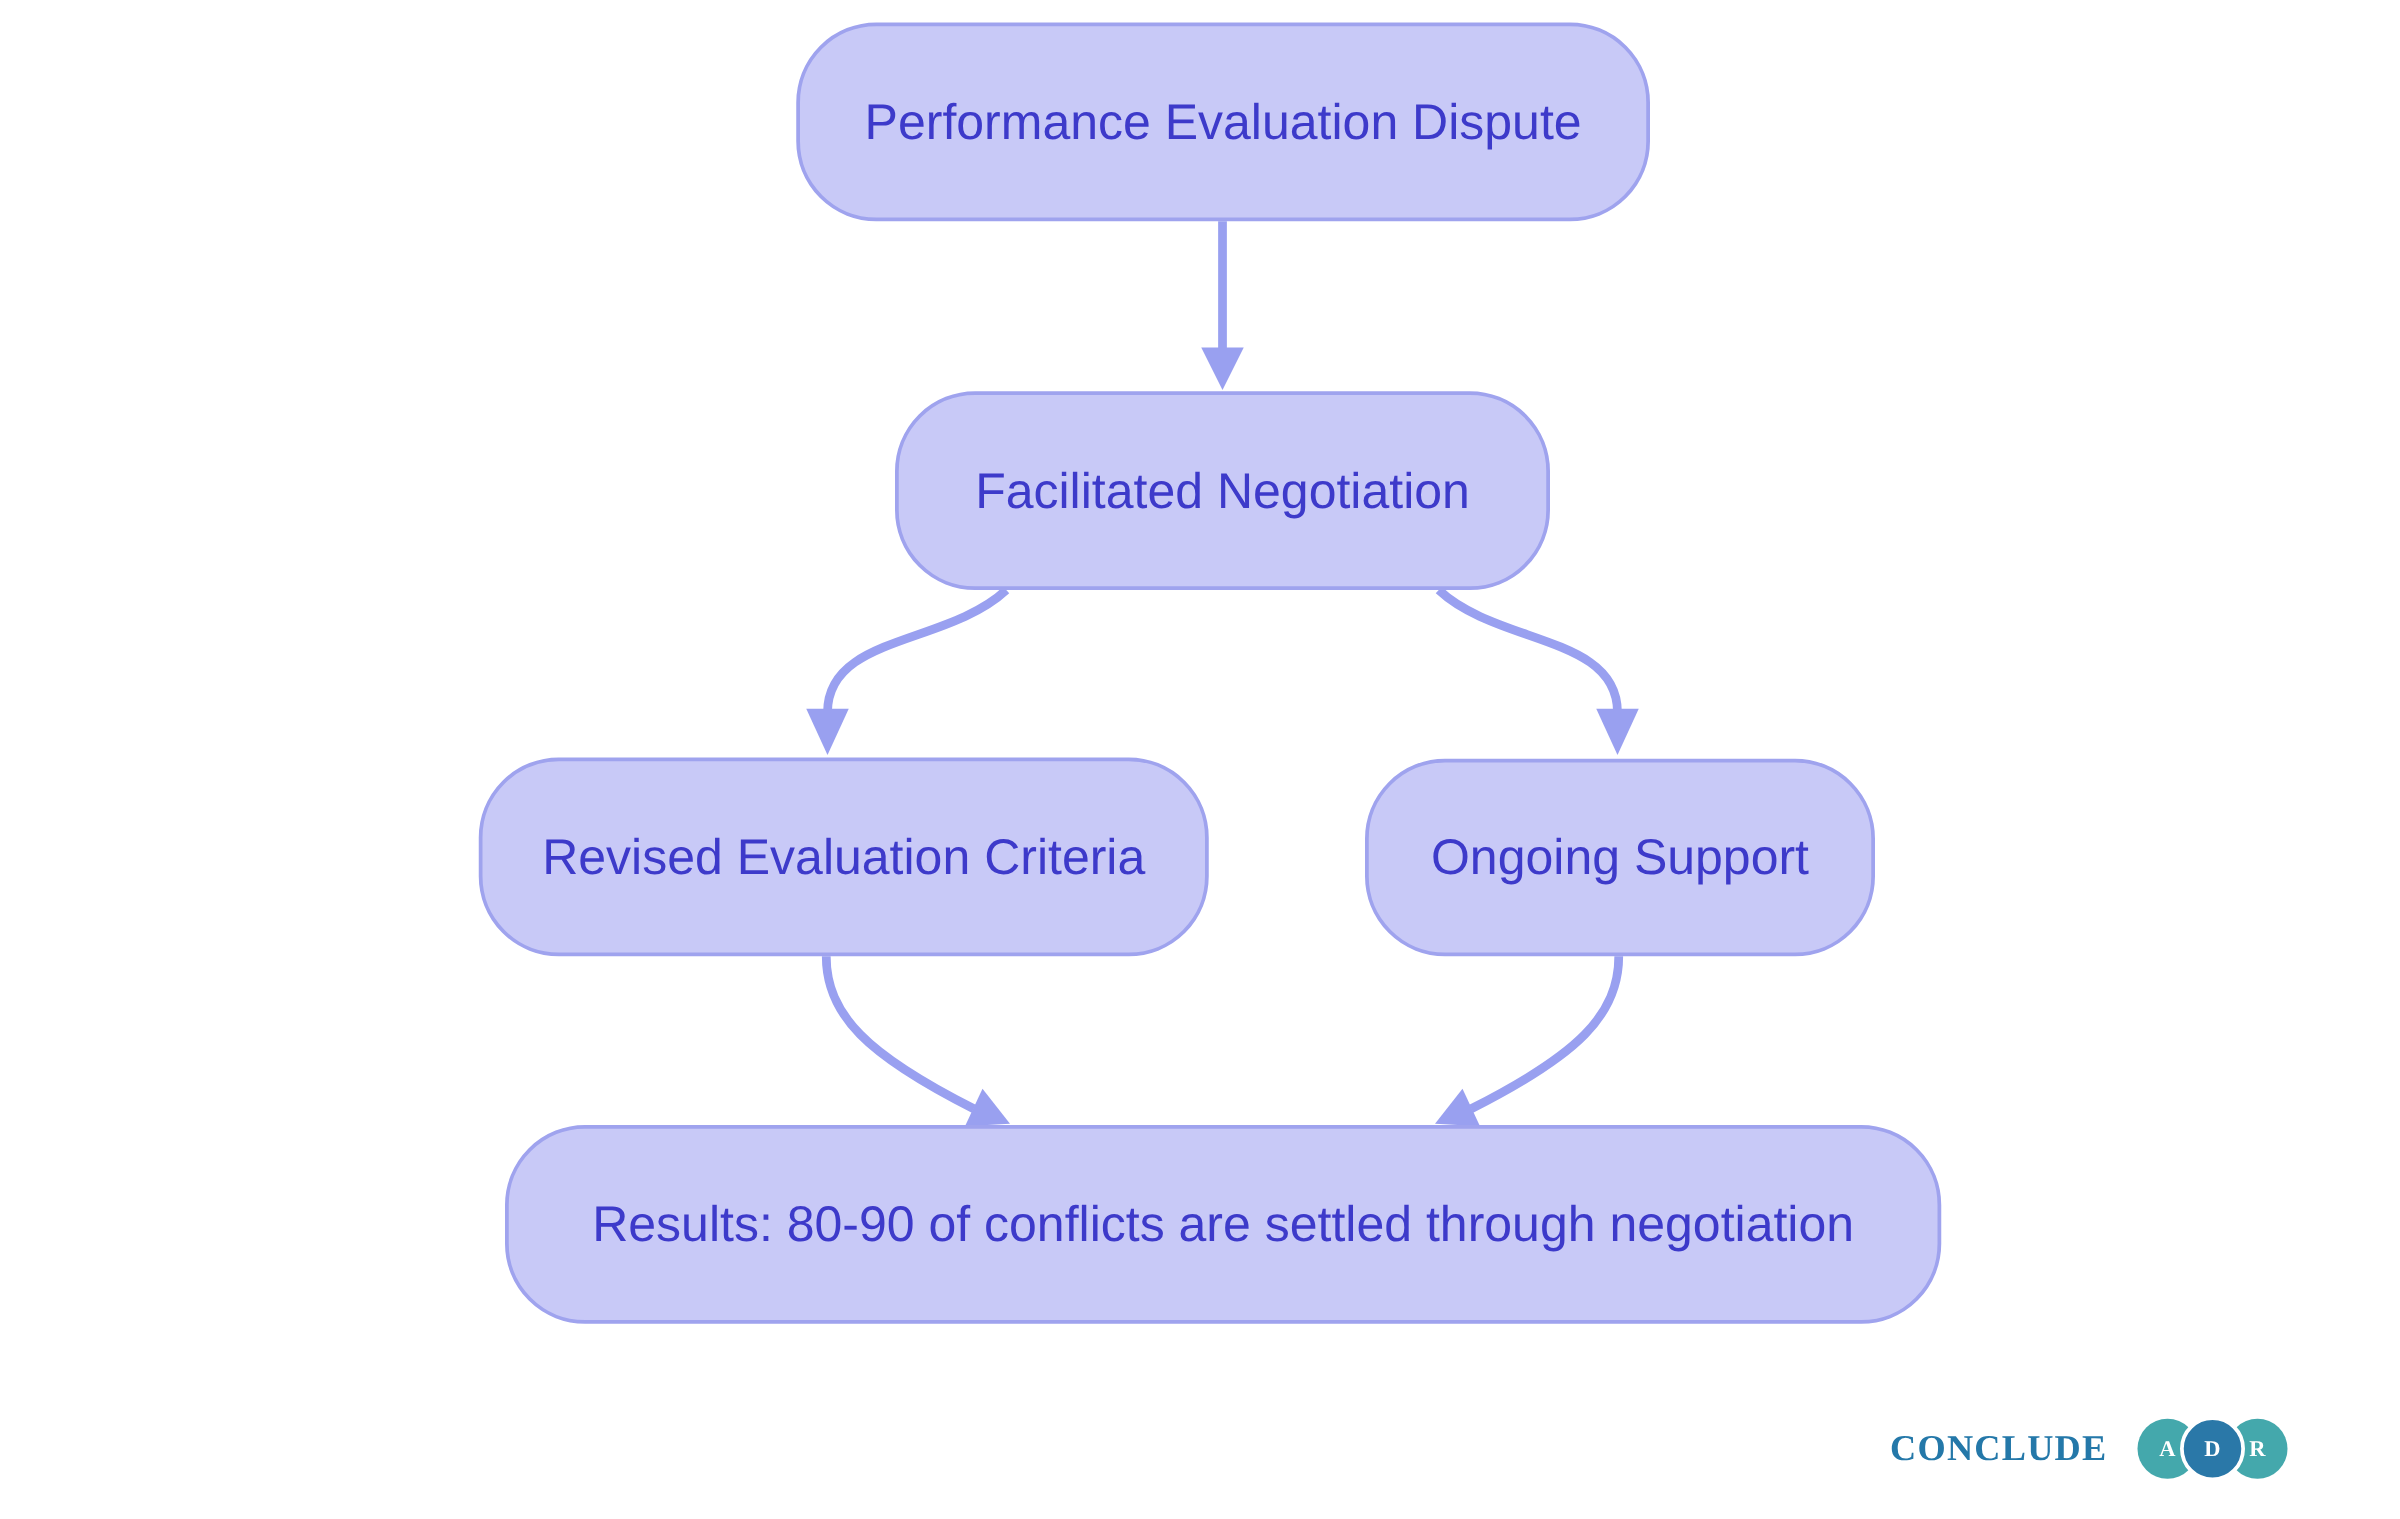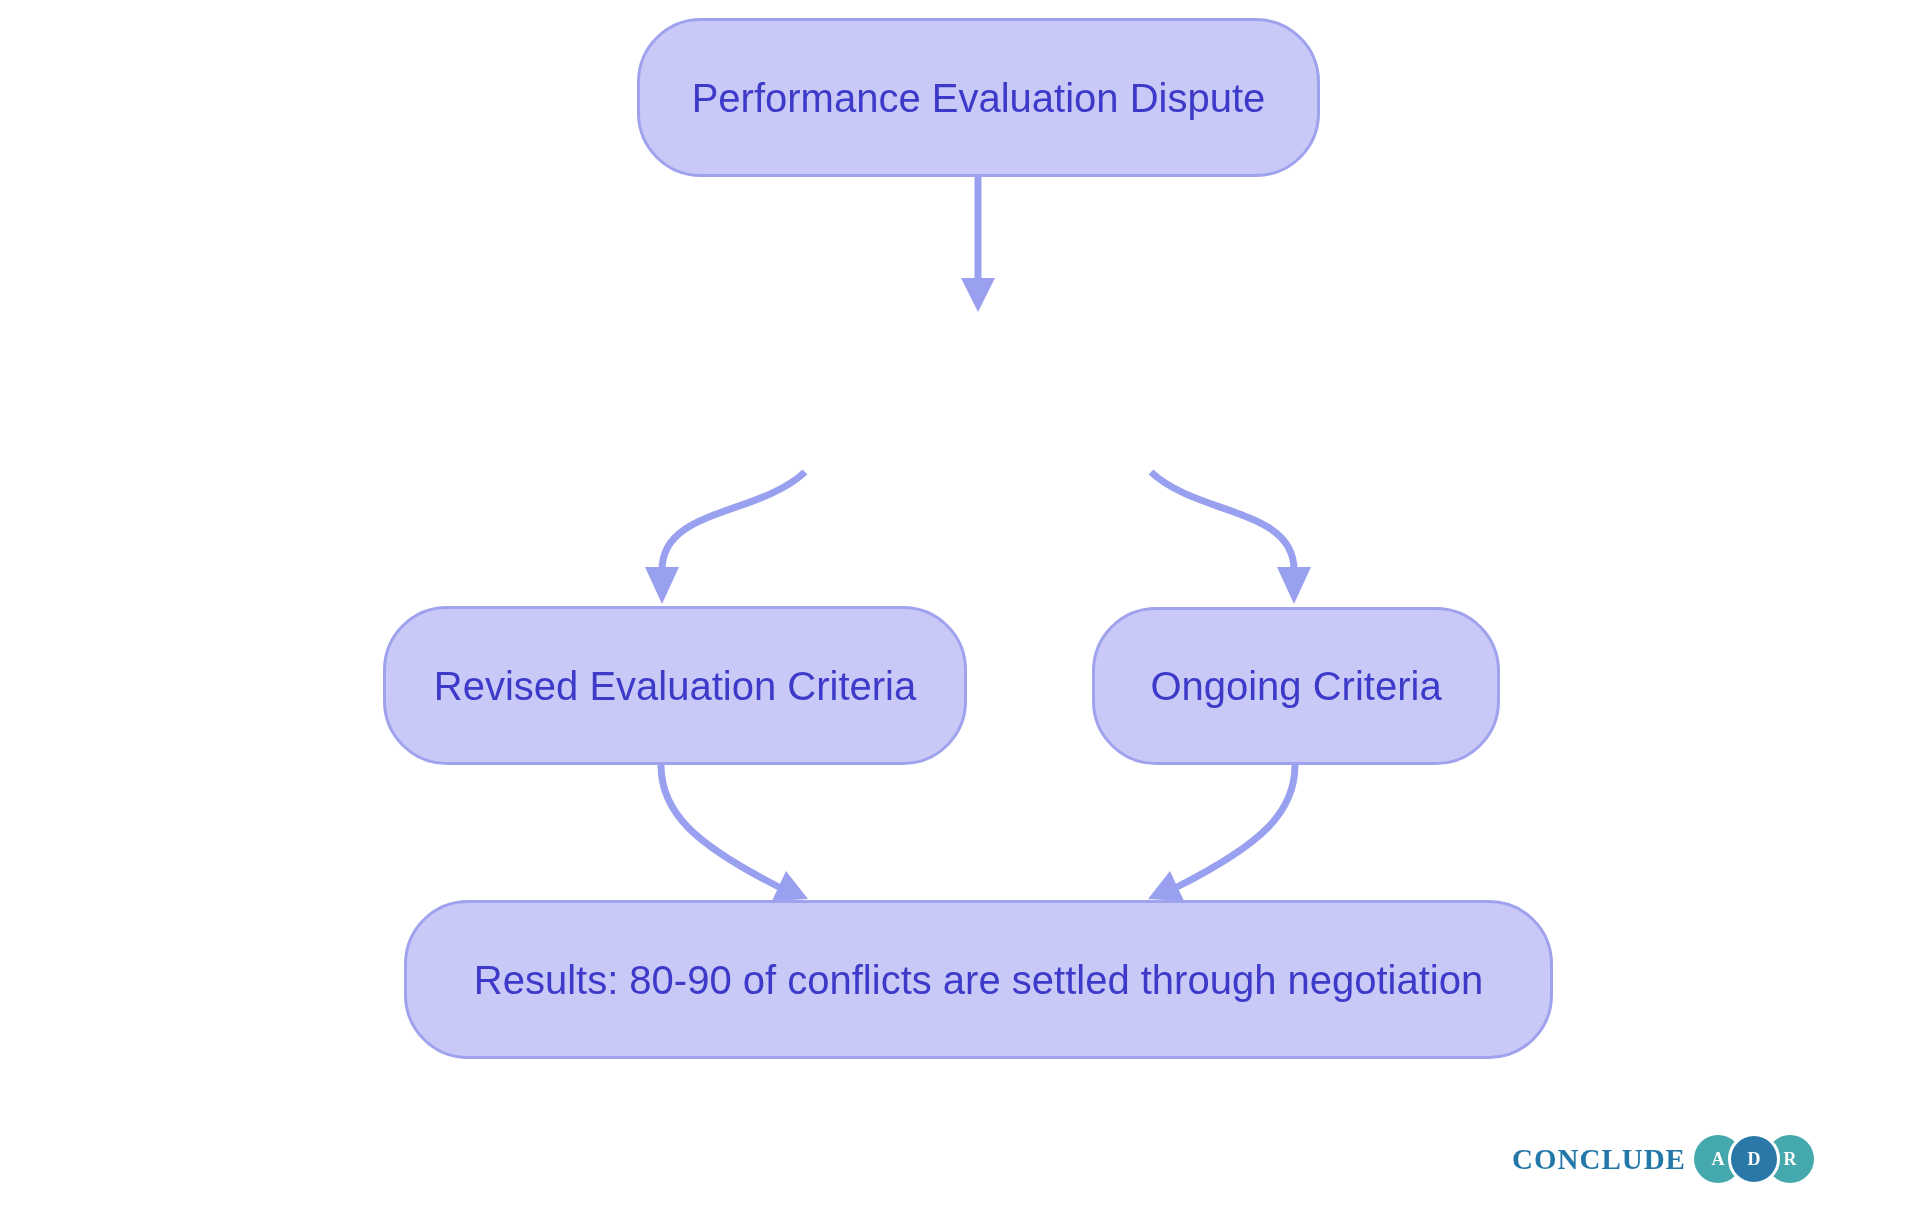--- a/index.html
+++ b/index.html
@@ -56,21 +56,21 @@
     height: 52px;
     display: flex;
     align-items: center;
   }
   .wordmark {
     font-family: "Liberation Serif", "DejaVu Serif", serif;
     font-weight: bold;
     font-size: 29px;
     letter-spacing: 1px;
     color: var(--logo-text);
-    margin-right: 8px;
+    margin-right: 24px;
     text-align: center;
   }
   .badges { display: flex; align-items: center; }
   .badge {
     width: 48px; height: 48px;
     border-radius: 50%;
     display: flex;
     align-items: center;
     justify-content: center;
     font-family: "Liberation Serif", "DejaVu Serif", serif;
@@ -113,27 +113,30 @@
     <g class="edge">
       <path class="line" d="M1295,765 C1295,812 1262,844 1177,887"></path>
       <polygon class="head" points="1184,901 1170,871 1148,899"></polygon>
     </g>
   </svg>
 
   <div class="node node-dispute">
     <span class="label">Performance Evaluation Dispute</span>
   </div>
 
+  <div class="node node-negotiation">
+    <span class="label">Facilitated Negotiation</span>
+  </div>
 
   <div class="node node-criteria">
     <span class="label">Revised Evaluation Criteria</span>
   </div>
 
   <div class="node node-support">
-    <span class="label">Ongoing Criteria</span>
+    <span class="label">Ongoing Support</span>
   </div>
 
   <div class="node node-results">
     <span class="label">Results: 80-90 of conflicts are settled through negotiation</span>
   </div>
 
   <div class="logo">
     <span class="wordmark">CONCLUDE</span>
     <span class="badges">
       <span class="badge badge-a">

